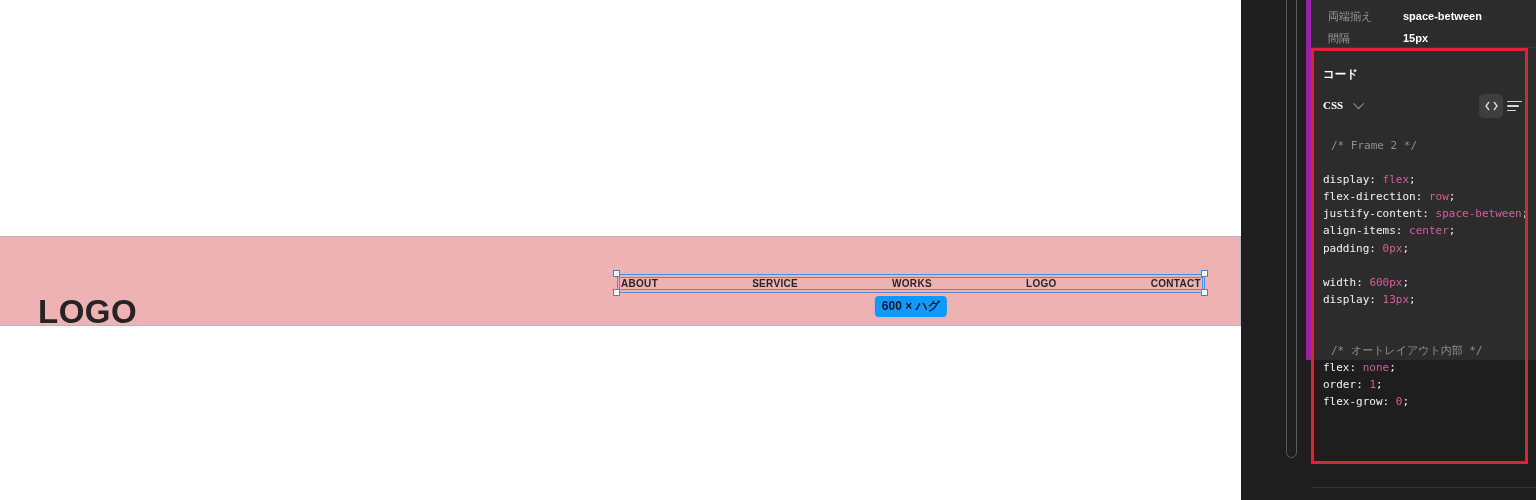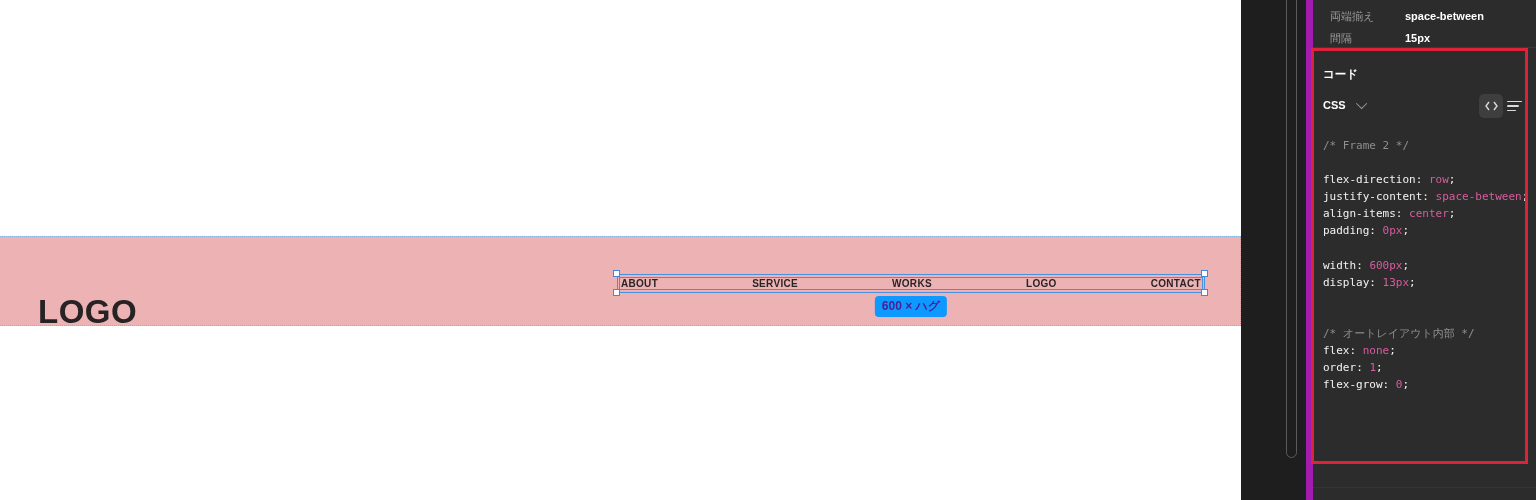--- a/index.html
+++ b/index.html
@@ -13,51 +13,51 @@
   .logo{position:absolute;left:38px;top:265px;font-size:33px;font-weight:bold;color:#272223;letter-spacing:.5px;line-height:1;margin-top:30px;}
 
   .nav-outer{position:absolute;left:617px;top:274px;width:588px;height:19px;border:1px solid var(--sel-blue,#4a90dd);box-sizing:border-box;}
   .nav-inner{position:absolute;left:1px;right:1px;top:2px;bottom:2px;border:1px solid var(--sel-blue,#4a90dd);}
   .nav-items{position:absolute;inset:0;display:flex;justify-content:space-between;align-items:center;padding:0 3px;}
   .nav-item{font-weight:bold;font-size:10px;color:#2b2426;letter-spacing:.3px;line-height:1;}
 
   .handle{position:absolute;width:7px;height:7px;background:#ffffff;border:1.5px solid #3c8ae0;box-sizing:border-box;}
 
   .size-badge{position:absolute;left:911px;top:296px;transform:translateX(-50%);background:var(--badge-blue,#0d99ff);
-    color:#4c1d95;font-size:12px;font-weight:600;line-height:1;padding:4px 7px 5px;border-radius:4px;white-space:nowrap;}
+    color:#0f172a;font-size:12px;font-weight:600;line-height:1;padding:4px 7px 5px;border-radius:4px;white-space:nowrap;}
 
   .canvas-scrollbar{position:absolute;left:1286px;top:-12px;width:9px;height:468px;border:1px solid #5a5a5a;border-radius:6px;}
 
   
-  .panel{position:absolute;left:1306px;top:0;width:230px;height:500px;background:var(--panel-bg,#2c2c2c);
-    border-left:7px solid #a21caf;box-sizing:border-box;}
+  .panel{position:absolute;left:1306px;top:0;width:230px;height:360px;background:var(--panel-bg,#2c2c2c);
+    border-left:5px solid #a21caf;box-sizing:border-box;}
   .prop-rows{position:absolute;left:17px;top:5px;right:8px;}
   .prop-row{display:flex;align-items:center;height:22px;}
   .prop-label{width:75px;font-size:11px;color:#999999;flex:none;}
   .prop-value{font-size:11px;font-weight:600;color:#ffffff;}
   .panel-divider{position:absolute;left:0;top:47px;width:100%;height:1px;background:#3a3a3a;}
   .panel-divider-bottom{position:absolute;left:0;top:487px;width:100%;height:1px;background:#343434;}
 
   .red-annotation{position:absolute;left:1311px;top:48px;width:217px;height:416px;border:3px solid var(--accent-red,#dd2239);box-sizing:border-box;pointer-events:none;}
 
   .code-title{position:absolute;left:1323px;top:67px;font-size:11.5px;font-weight:bold;color:#ffffff;}
-  .lang-select{position:absolute;left:1323px;top:99px;display:flex;align-items:center;gap:13px;cursor:default;}
+  .lang-select{position:absolute;left:1323px;top:99px;display:flex;align-items:center;gap:13px;cursor:default;font-family:Liberation Serif, serif;}
   .lang-label{font-size:11px;font-weight:600;color:#ffffff;}
   .chevron{width:7px;height:7px;border-left:1.5px solid #9a9a9a;border-bottom:1.5px solid #9a9a9a;transform:rotate(-45deg) translateY(-2px);}
 
   .code-view-btn{position:absolute;left:1479px;top:94px;width:24px;height:24px;background:#3e3e3e;border-radius:5px;
     display:flex;align-items:center;justify-content:center;}
   .table-view-btn{position:absolute;left:1507px;top:94px;width:20px;height:24px;display:flex;flex-direction:column;justify-content:center;gap:3px;}
   .table-view-btn .bar{height:1.5px;background:#d9d9d9;border-radius:1px;}
   .bar-1{width:15px;} .bar-2{width:12px;} .bar-3{width:9px;}
 
   .code-block{position:absolute;left:1323px;top:137px;width:196px;font-family:"DejaVu Sans Mono",monospace;
     font-size:11px;line-height:17.1px;white-space:nowrap;}
   .code-line{height:17.1px;}
-  .cmt{color:var(--comment-gray,#8f8f8f);}
+  .cmt{color:var(--comment-gray,#8f8f8f);margin-left:8px;}
   .prop{color:#f2f2f2;}
   .plain{color:#f2f2f2;}
   .val{color:var(--code-pink,#d65d9e);}
 </style>
 </head>
 <body>
 
 <div class="stage">
 
   <div class="white-frame">
@@ -116,20 +116,21 @@
   </div>
   <div class="table-view-btn">
     <span style="display:contents">
       <span class="bar bar-1"></span><span class="bar bar-2"></span><span class="bar bar-3"></span>
     </span>
   </div>
 
   <div class="code-block">
       <div class="code-line"><span class="cmt">/* Frame 2 */</span></div>
       <div class="code-line">&nbsp;</div>
+      <div class="code-line"><span class="prop">display</span><span class="plain">: </span><span class="val">flex</span><span class="plain">;</span></div>
       <div class="code-line"><span class="prop">flex-direction</span><span class="plain">: </span><span class="val">row</span><span class="plain">;</span></div>
       <div class="code-line"><span class="prop">justify-content</span><span class="plain">: </span><span class="val">space-between</span><span class="plain">;</span></div>
       <div class="code-line"><span class="prop">align-items</span><span class="plain">: </span><span class="val">center</span><span class="plain">;</span></div>
       <div class="code-line"><span class="prop">padding</span><span class="plain">: </span><span class="val">0px</span><span class="plain">;</span></div>
       <div class="code-line">&nbsp;</div>
       <div class="code-line"><span class="prop">width</span><span class="plain">: </span><span class="val">600px</span><span class="plain">;</span></div>
       <div class="code-line"><span class="prop">display</span><span class="plain">: </span><span class="val">13px</span><span class="plain">;</span></div>
       <div class="code-line">&nbsp;</div>
       <div class="code-line">&nbsp;</div>
       <div class="code-line"><span class="cmt">/* オートレイアウト内部 */</span></div>

